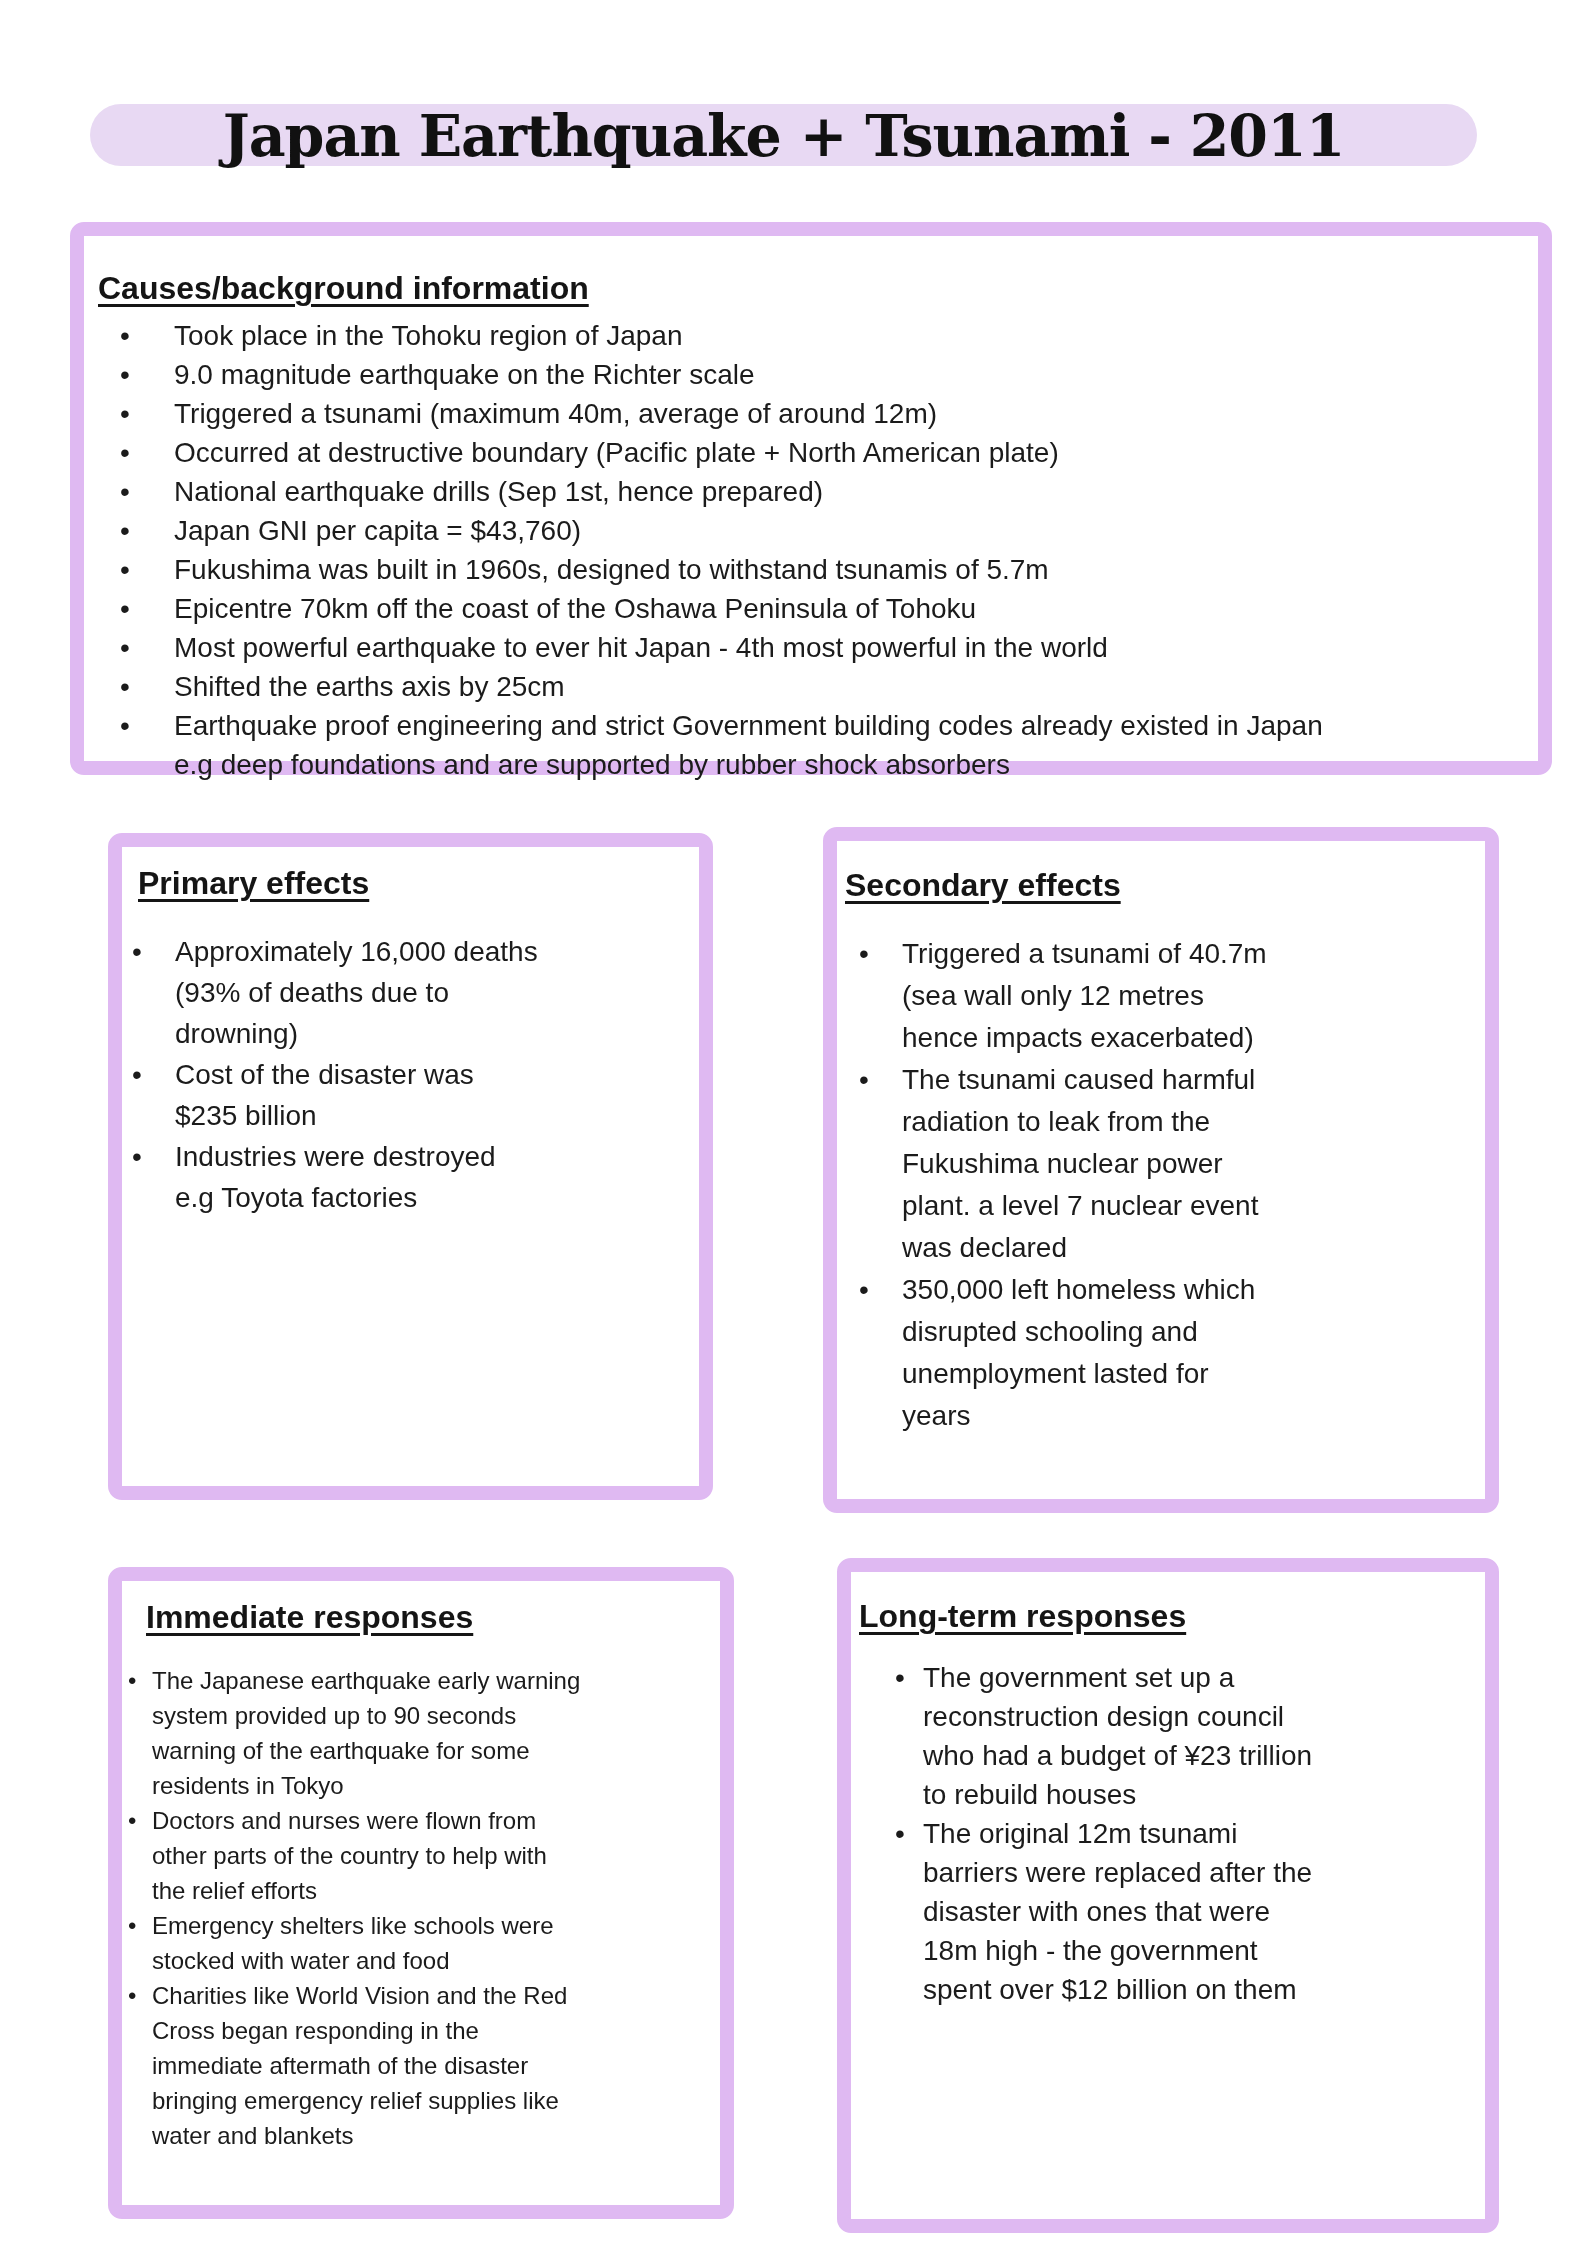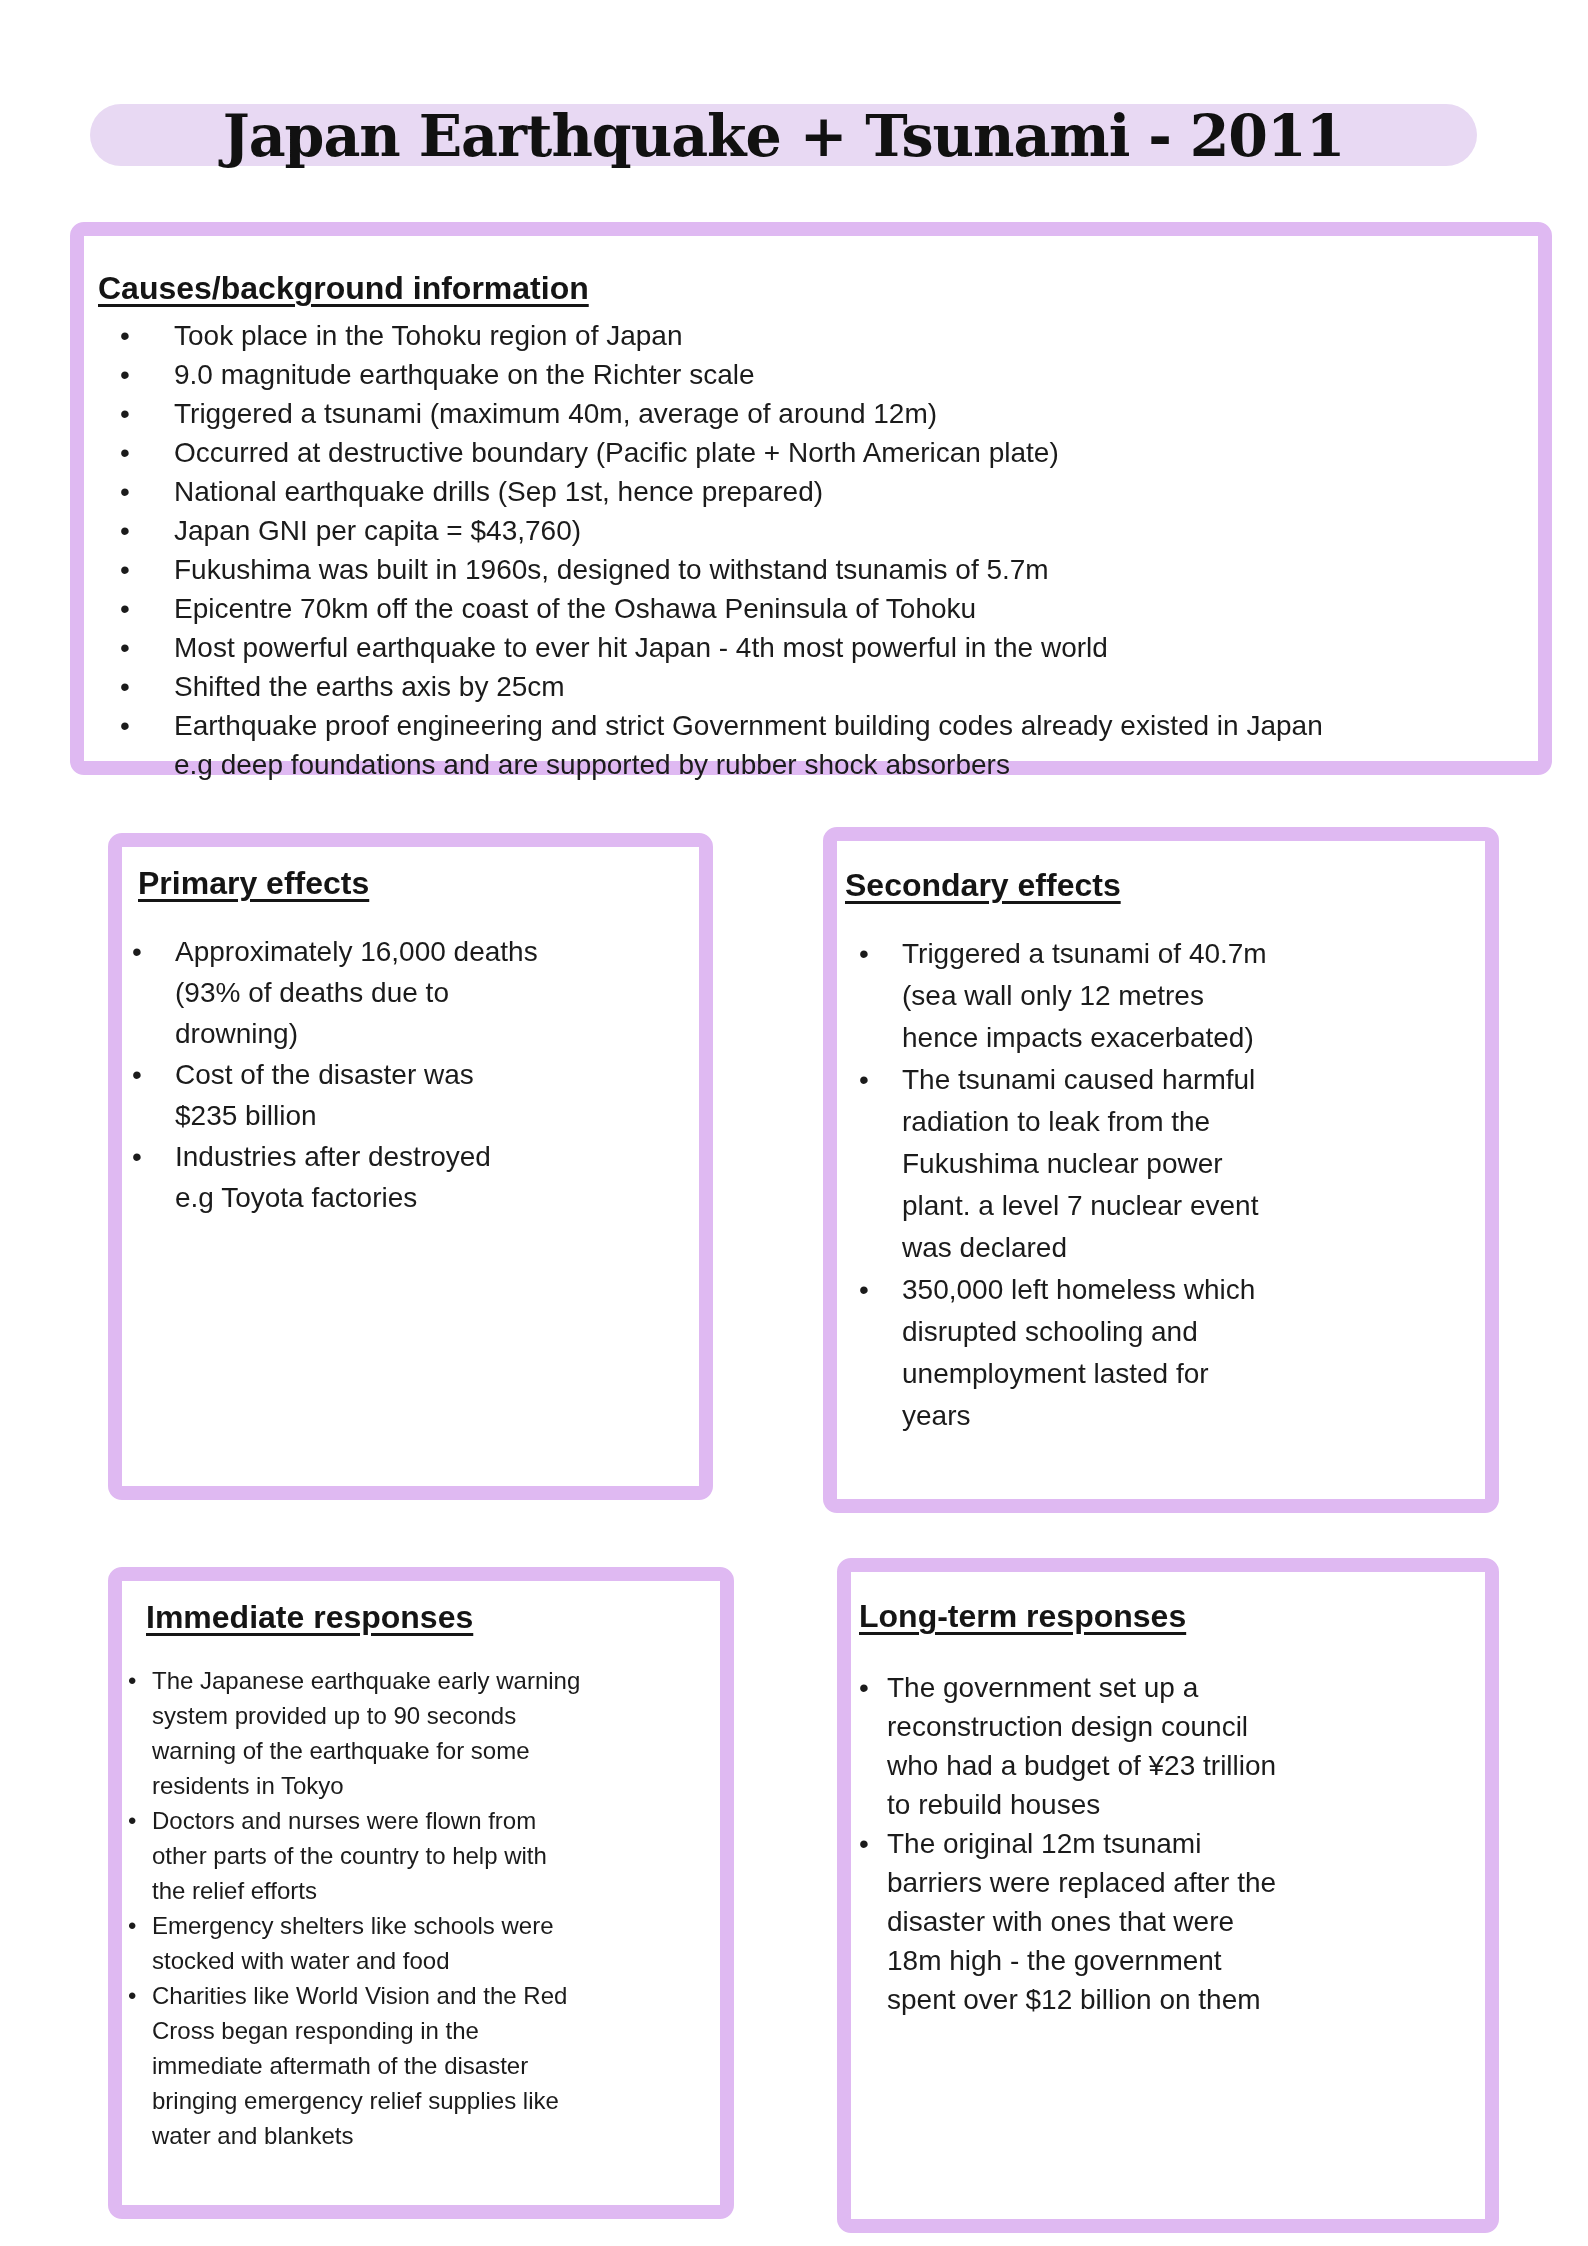--- a/index.html
+++ b/index.html
@@ -80,21 +80,21 @@
   #secondary .b { width: 65px; padding-left: 22px; }
 
   #immediate { left: 108px; top: 1567px; width: 626px; height: 652px; padding: 16px 12px 0 0; }
   #immediate h2 { margin-left: 24px; }
   #immediate ul { margin-top: 26px; }
   #immediate li { font-size: 24px; line-height: 35px; }
   #immediate .b { width: 30px; padding-left: 6px; }
 
   #longterm { left: 837px; top: 1558px; width: 662px; height: 675px; padding: 24px 12px 0 0; }
   #longterm h2 { margin-left: 8px; }
-  #longterm ul { margin-top: 32px; }
+  #longterm ul { margin-top: 22px; padding-left: 36px; }
   #longterm li { font-size: 28px; line-height: 39px; }
   #longterm .b { width: 36px; padding-left: 8px; }
 </style>
 </head>
 <body>
 
 <div class="page">
 
   <div class="title-pill">
     <h1>Japan Earthquake + Tsunami - 2011</h1>
@@ -160,21 +160,21 @@
 (93% of deaths due to
 drowning)</span>
         </li>
       <li>
           <span class="b"></span>
           <span class="t">Cost of the disaster was
 $235 billion</span>
         </li>
       <li>
           <span class="b"></span>
-          <span class="t">Industries after destroyed
+          <span class="t">Industries were destroyed
 e.g Toyota factories</span>
         </li>
     </ul>
   </section>
 
   <section class="box" id="secondary">
     <h2>Secondary effects</h2>
     <ul>
       <li>
           <span class="b"></span>

